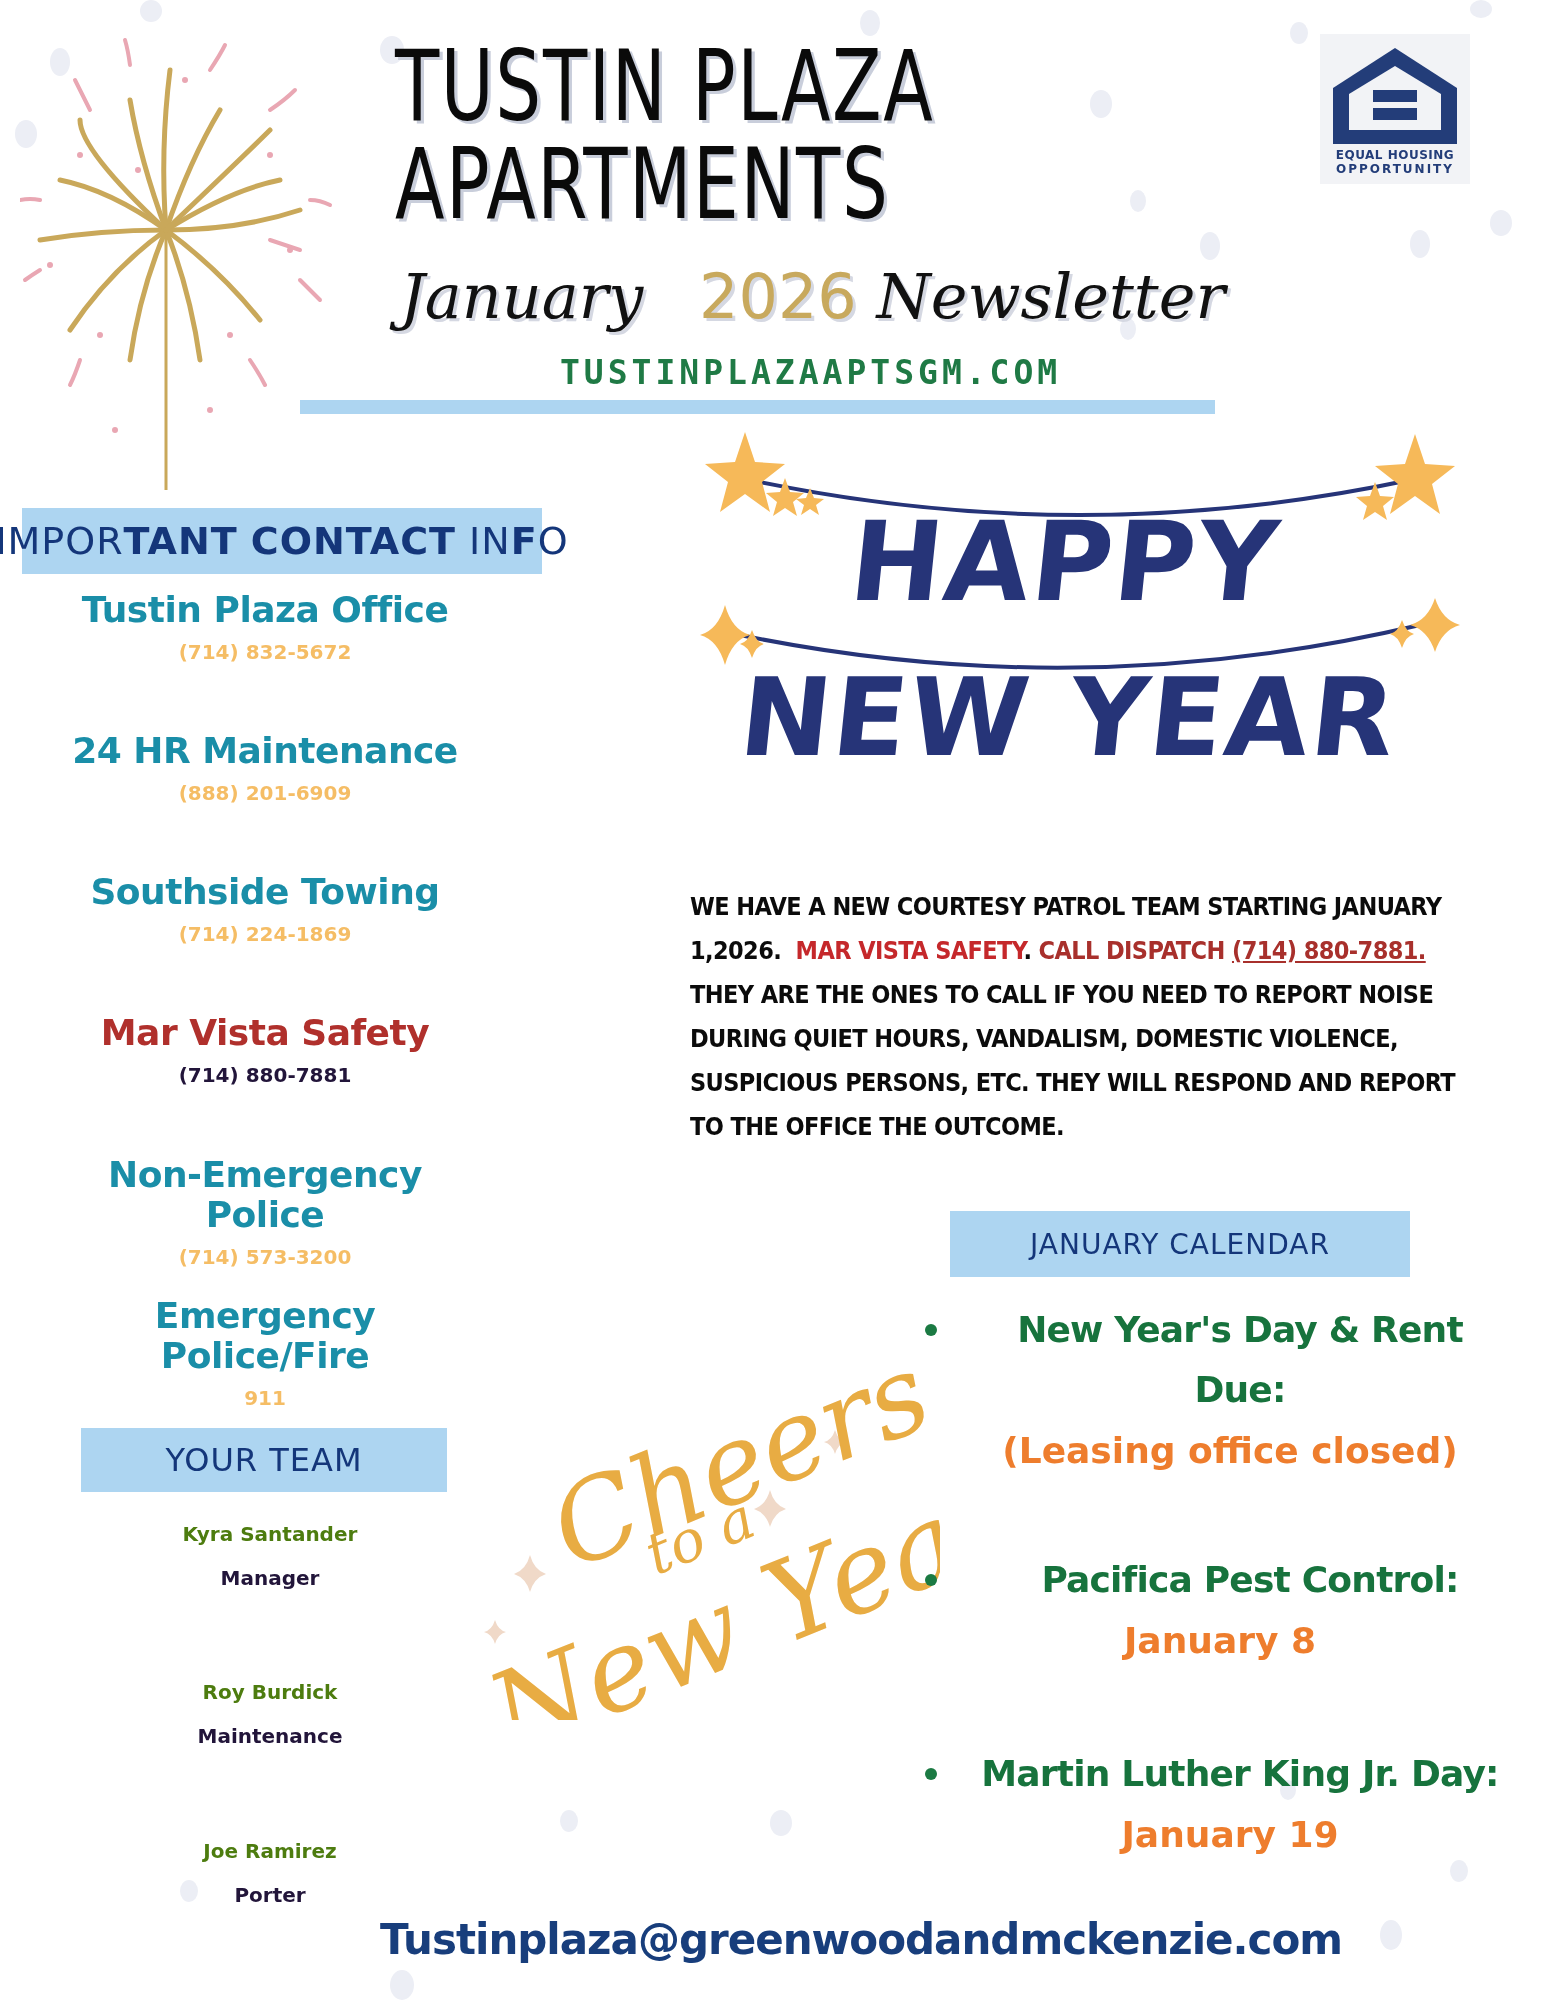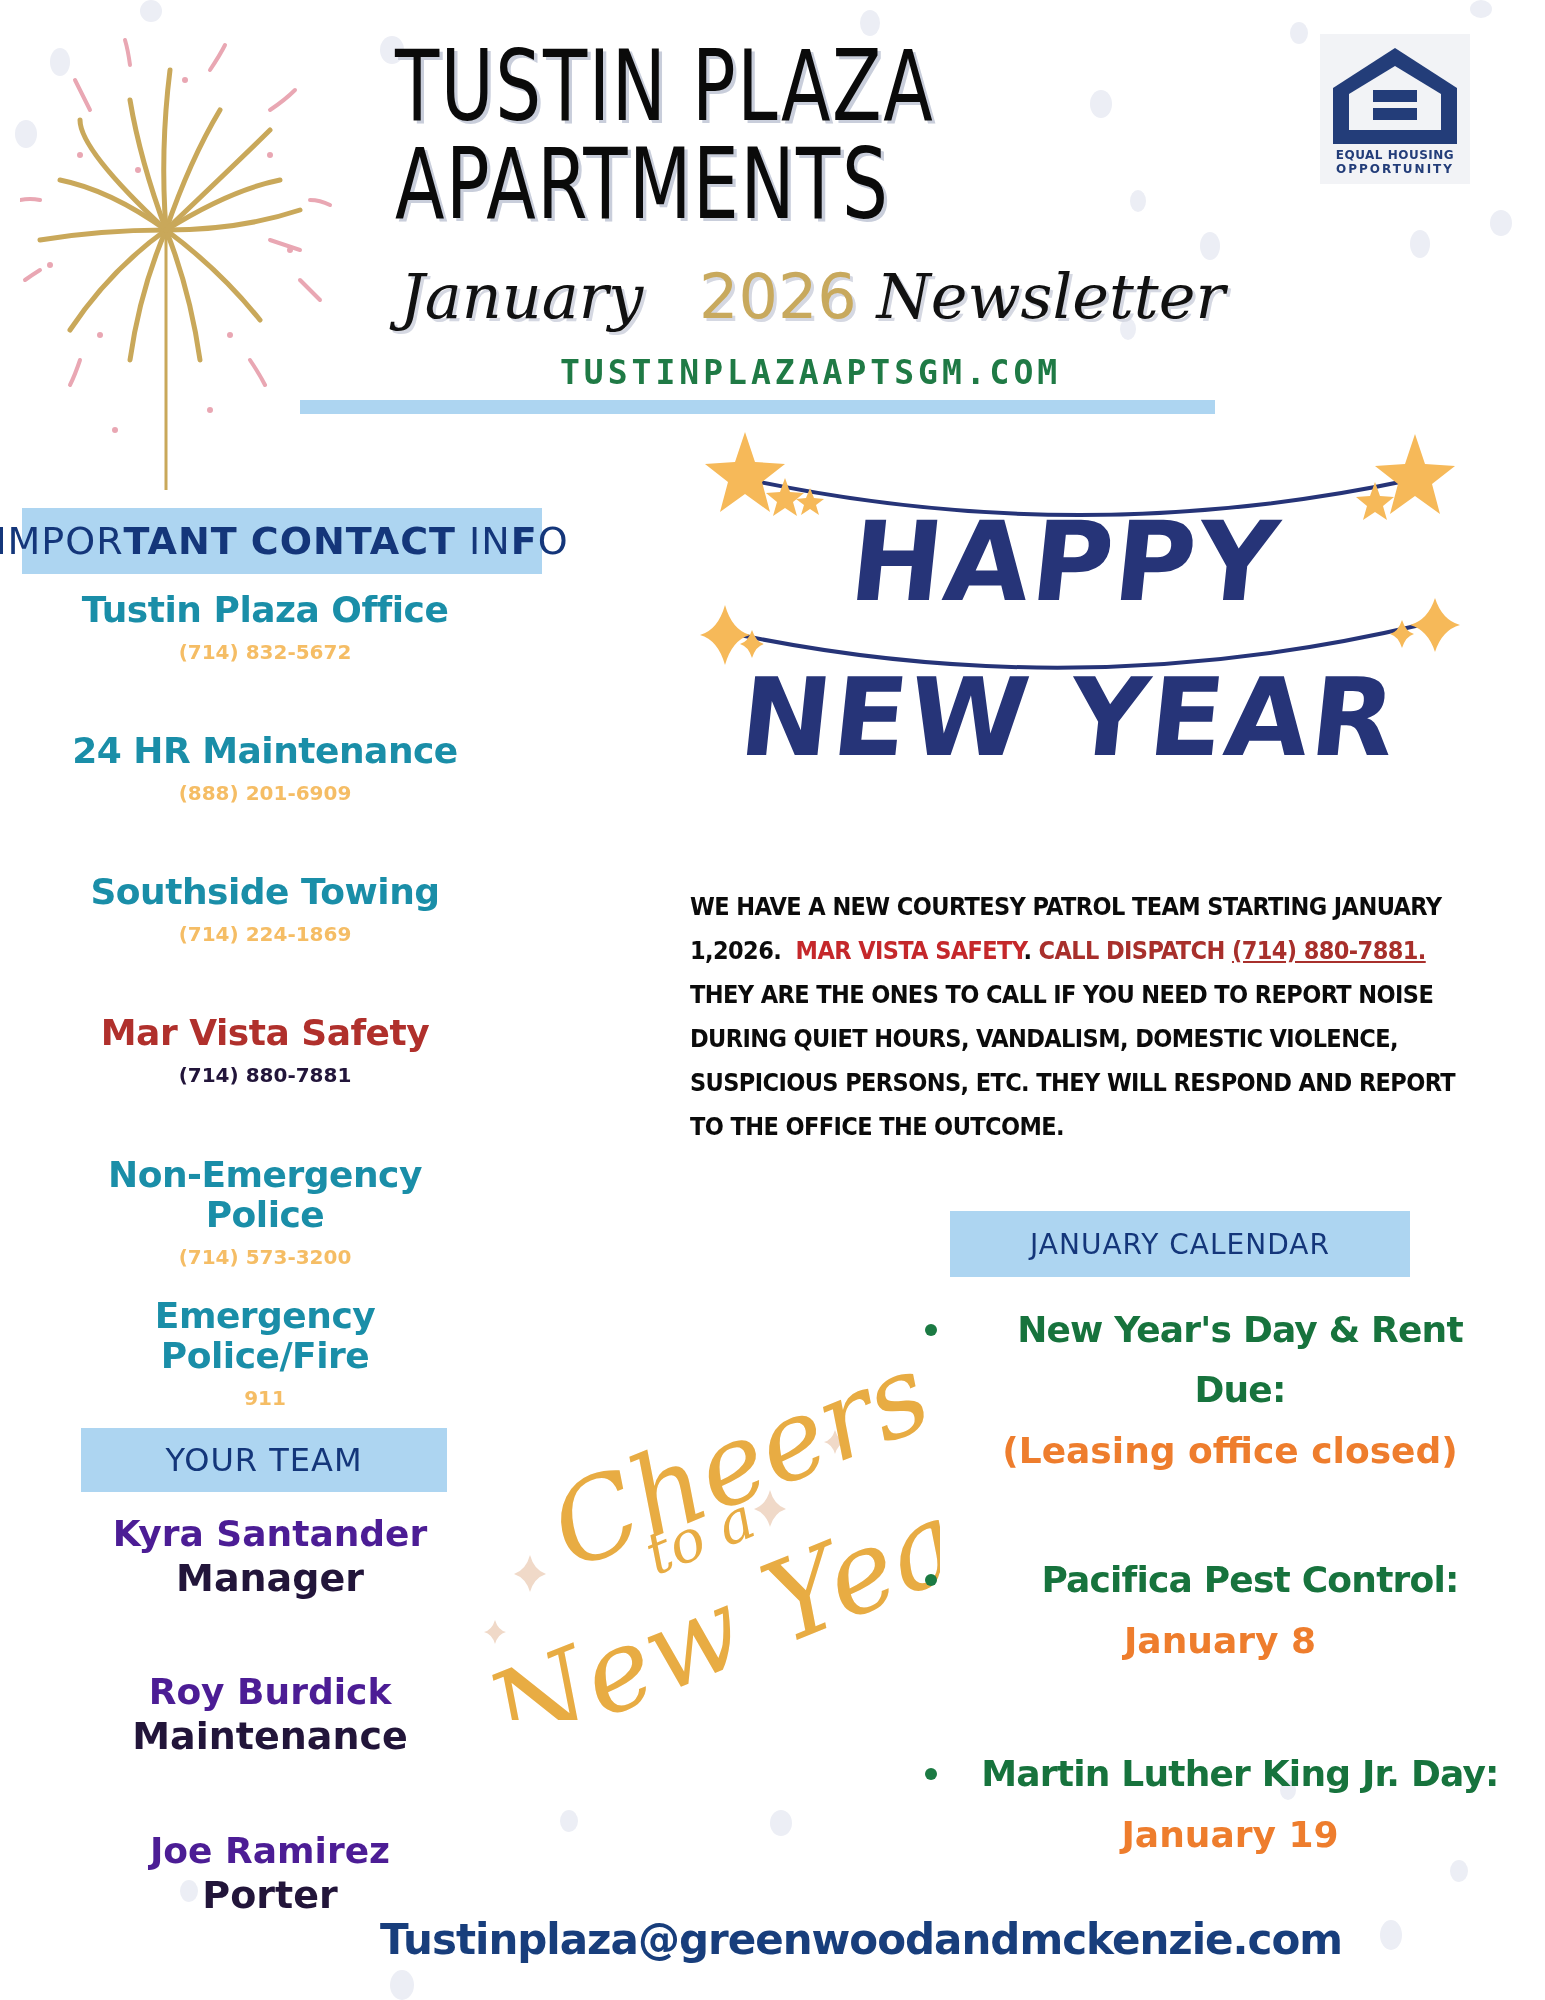--- a/index.html
+++ b/index.html
@@ -57,22 +57,22 @@
   .hdr-cal { left: 950px; top: 1211px; width: 460px; height: 66px; font-size: 28px; letter-spacing: 1px; align-items: center; }
 
   
   .contact { position: absolute; left: 60px; width: 410px; text-align: center; font-family: "DejaVu Sans", sans-serif; font-weight: bold; }
   .contact .name { font-size: 36px; line-height: 40px; color: #1a8ea8; letter-spacing: -0.5px; }
   .contact .phone { font-size: 20px; line-height: 44px; color: #f5bd65; letter-spacing: 0px; }
   .contact.red .name { color: #b0302c; }
   .contact.red .phone { color: #22153a; }
 
   .member { position: absolute; left: 70px; width: 400px; text-align: center; font-family: "DejaVu Sans", sans-serif; font-weight: bold; }
-  .member .name { font-size: 36px; line-height: 44px; color: #4c1d95; }
-  .member .role { font-size: 38px; line-height: 44px; color: #22153a; }
+  .member .name { font-size: 20px; line-height: 44px; color: #4d7c0f; }
+  .member .role { font-size: 20px; line-height: 44px; color: #22153a; }
 
   
   .hny { position: absolute; left: 700px; top: 420px; width: 760px; height: 360px; }
 
   
   .patrol {
     position: absolute; left: 690px; top: 885px; width: 790px;
     font-family: "DejaVu Sans Condensed", "DejaVu Sans", sans-serif; font-weight: bold;
     font-size: 25px; line-height: 44px; color: #0b0b0b; text-transform: uppercase;
     letter-spacing: -0.6px;

